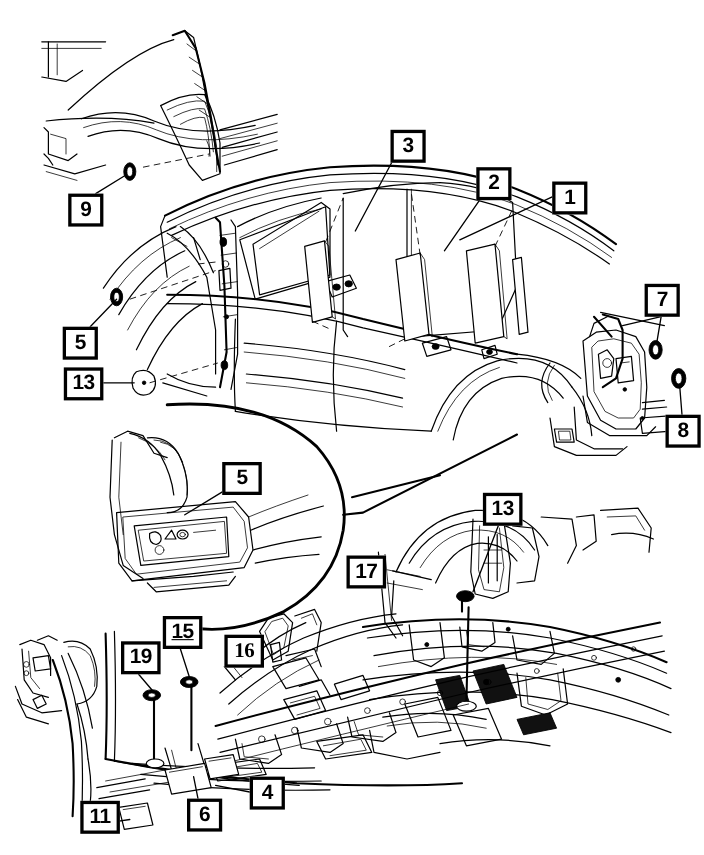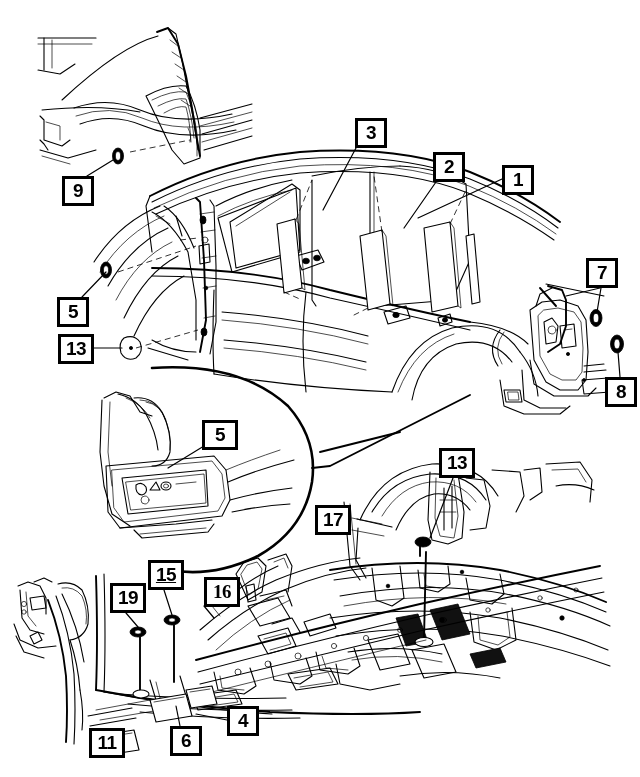--- a/index.html
+++ b/index.html
@@ -496,21 +496,21 @@
   <div class="callout" style="left:502px; top:165px;">1</div>
   <div class="callout" style="left:433px; top:152px;">2</div>
   <div class="callout" style="left:355px; top:118px;">3</div>
   <div class="callout" style="left:227px; top:706px;">4</div>
   <div class="callout" style="left:57px;  top:297px;">5</div>
   <div class="callout" style="left:170px; top:726px;">6</div>
   <div class="callout" style="left:586px; top:258px;">7</div>
   <div class="callout" style="left:605px; top:377px;">8</div>
   <div class="callout" style="left:62px;  top:176px;">9</div>
   <div class="callout wide" style="left:439px; top:448px;">13</div>
-  <div class="callout wide" style="left:73px;  top:728px;margin-left:16px;">11</div>
+  <div class="callout wide" style="left:73px;  top:728px;">11</div>
   <div class="callout wide" style="left:202px; top:420px;">5</div>
   <div class="callout wide" style="left:58px;  top:334px;">13</div>
   <div class="callout wide" style="left:110px; top:583px;">19</div>
   <div class="callout wide" style="left:148px; top:560px;text-decoration:underline;">15</div>
   <div class="callout wide" style="left:204px; top:577px;font-family:Liberation Serif, serif;">16</div>
   <div class="callout wide" style="left:315px; top:505px;">17</div>
 
 </div>
 
 </body></html>

